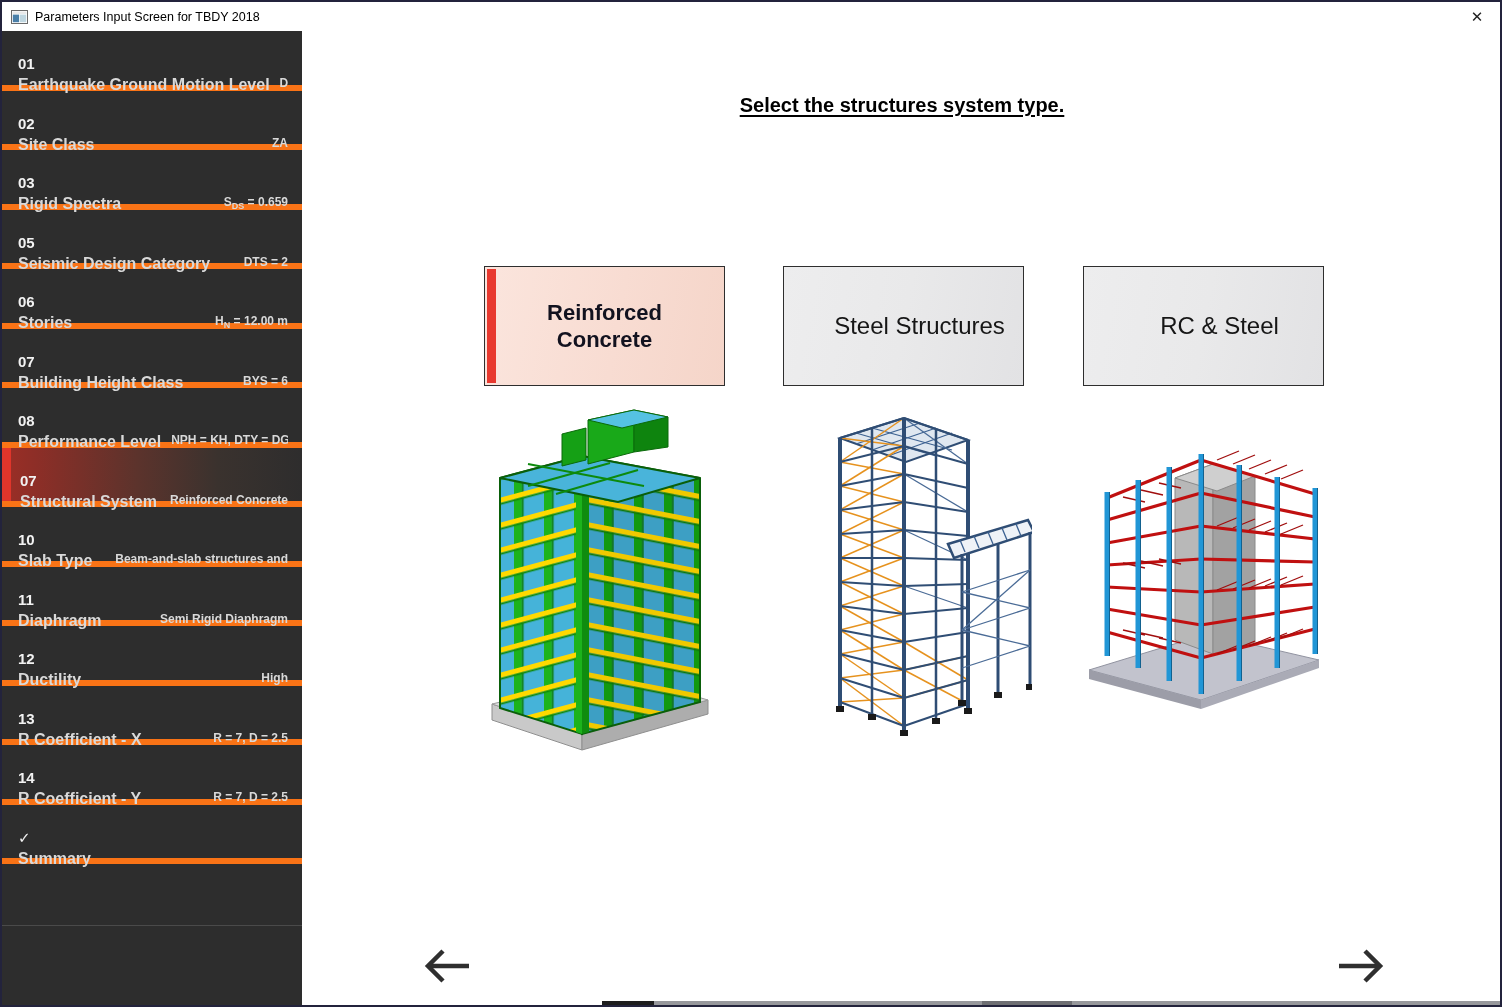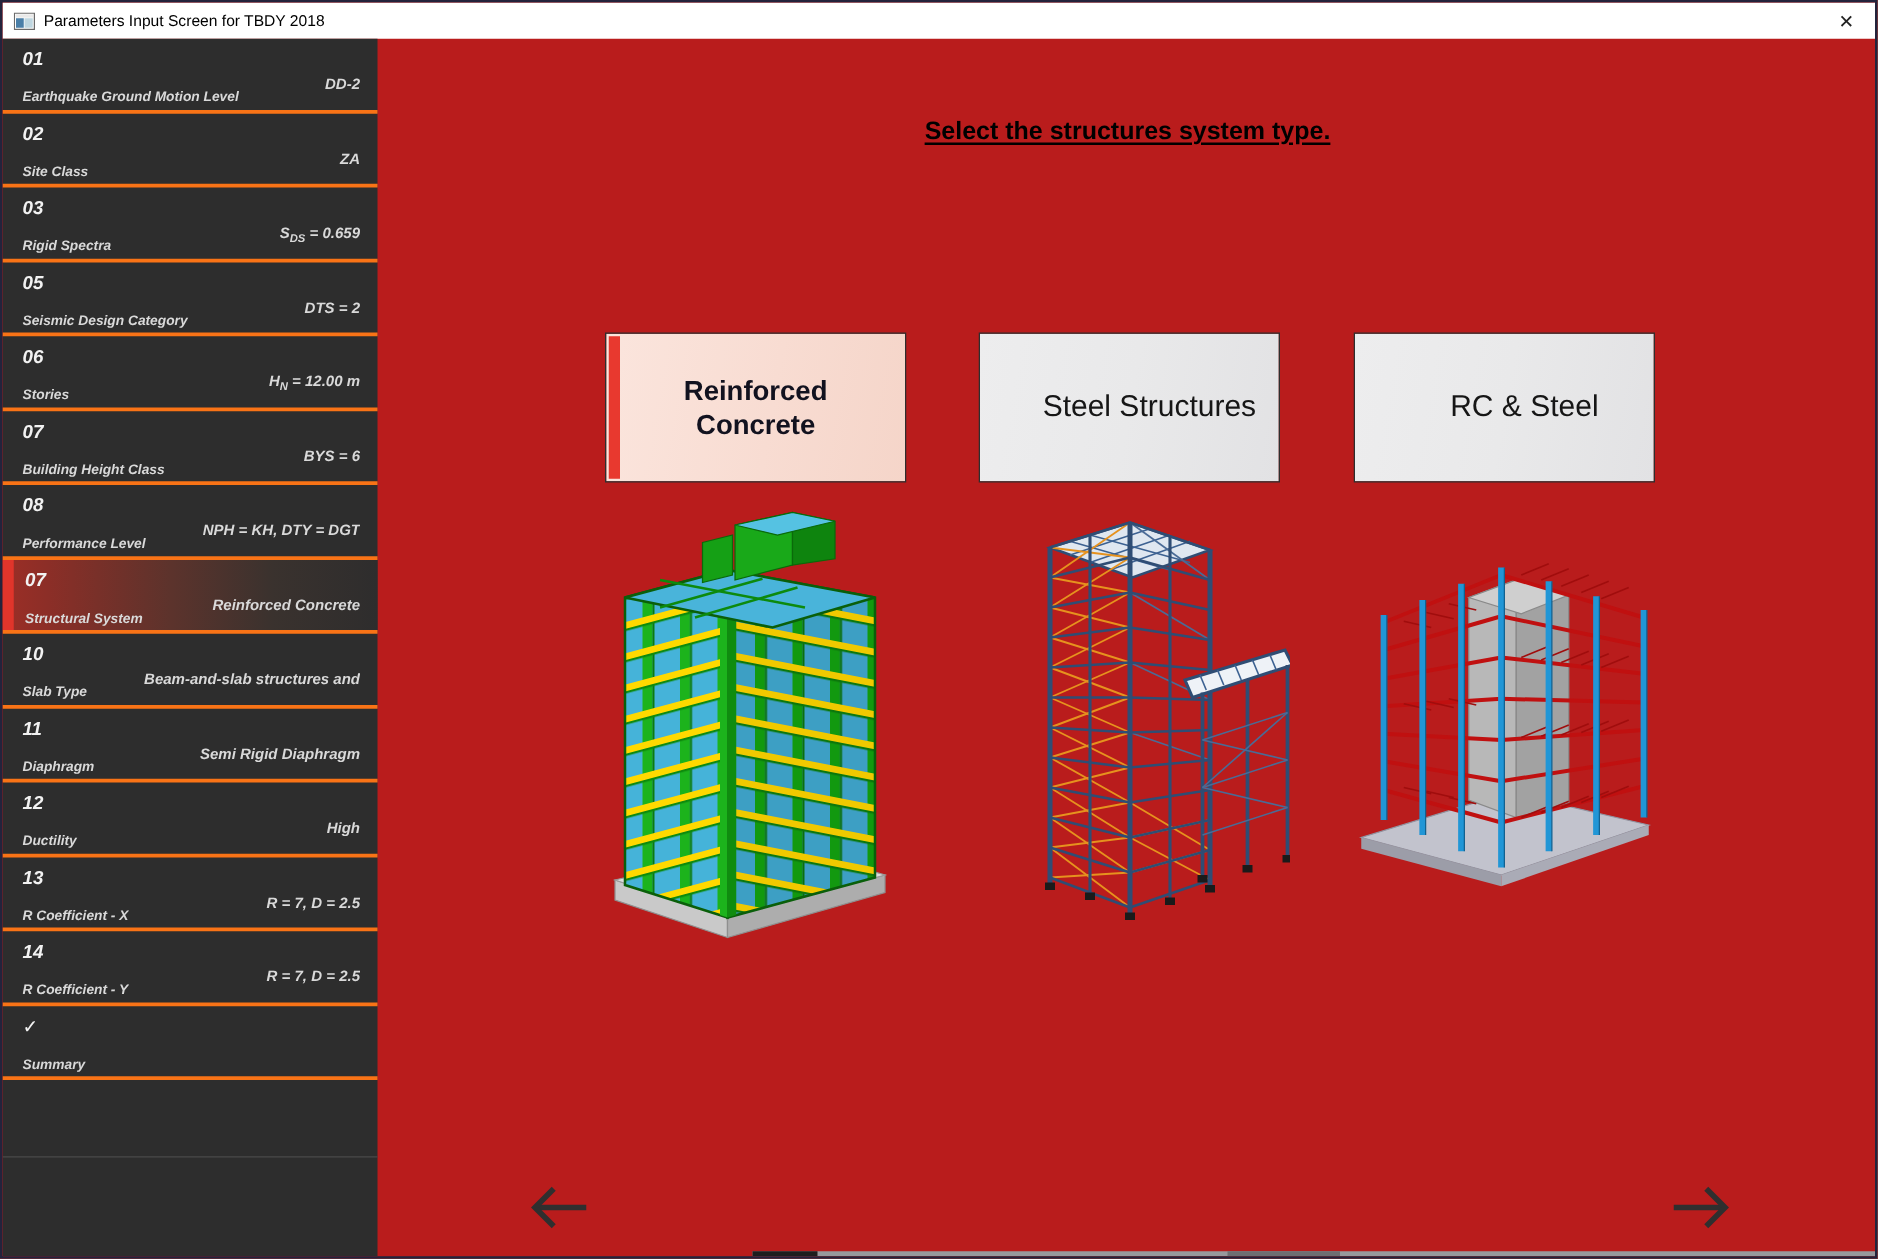--- a/index.html
+++ b/index.html
@@ -1,21 +1,21 @@
 <!DOCTYPE html>
 <html><head>
 <meta charset="utf-8">
 <style>
   * { margin:0; padding:0; box-sizing:border-box; }
   html,body { background:#555; }
   body { font-family:"Liberation Sans","DejaVu Sans",sans-serif; }
 
   .screen{
     position:relative; width:1502px; height:1007px;
-    background:#b91c1c; border:2px solid #23233c; overflow:hidden;
+    background:#ffffff; border:2px solid #23233c; overflow:hidden;
   }
 
   
   .titlebar{
     position:absolute; top:0; left:0; right:0; height:29px;
     background:#ffffff; display:flex; align-items:center; padding-left:9px;
   }
   .app-icon{ width:17px; height:14px; margin-right:7px; }
   .title-text{ font-size:12.5px; color:#000; }
   .close-btn{
@@ -24,27 +24,26 @@
     font-size:15px; color:#222; cursor:pointer; background:transparent; border:none;
   }
 
   
   .sidebar{
     position:absolute; top:29px; left:0; bottom:0; width:300px;
     background:#2d2d2d; display:flex; flex-direction:column;
   }
   .sb-item{
     position:relative; height:59.5px; flex:0 0 auto;
-    padding:8px 14px 0 16px; border-bottom:3px solid #f97316;
+    padding:24px 14px 0 16px; border-bottom:6px solid #f97316;
     cursor:pointer;
-    font-style:italic;
   }
   .sb-num{ font-size:15px; font-weight:700; color:#f2f2f2; line-height:18px; }
   .sb-row{ display:flex; justify-content:space-between; margin-top:3px; overflow:hidden; }
-  .sb-label{ font-size:11px; font-weight:700; color:#d9d9d9; white-space:nowrap; flex:0 0 auto;margin-top:12px; }
+  .sb-label{ font-size:16px; font-weight:700; color:#d9d9d9; white-space:nowrap; flex:0 0 auto; }
   .sb-value{ font-size:12px; font-weight:700; color:#d9d9d9; white-space:nowrap;
              flex:1 1 auto; text-align:right; overflow:hidden; margin-left:10px; }
   .sb-value sub{ font-size:9px; font-weight:700; }
   .sb-item.selected{
     background:linear-gradient(90deg,#9c2e26 0%,#8c2e27 12%,#5c332c 45%,#3a322e 72%,#2e2d2d 100%);
   }
   .sb-item.selected::before{
     content:""; position:absolute; left:0; top:0; bottom:0; width:9px; background:#e0352b;
   }
   .sb-item.selected{ padding-left:18px; }

